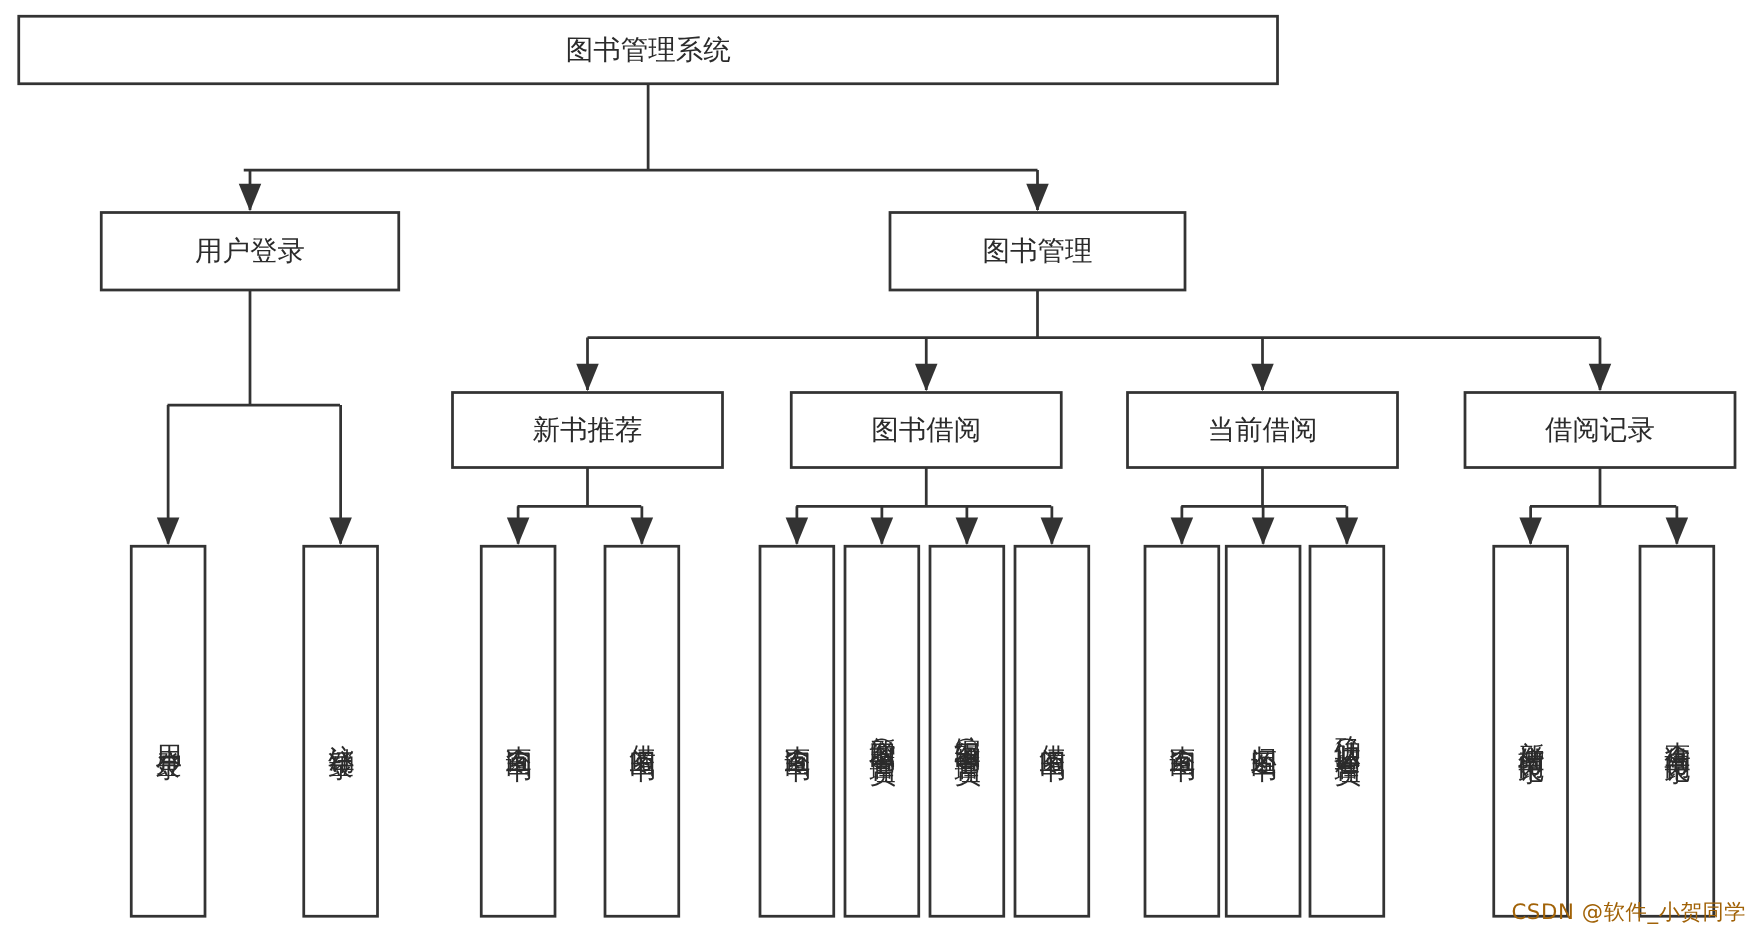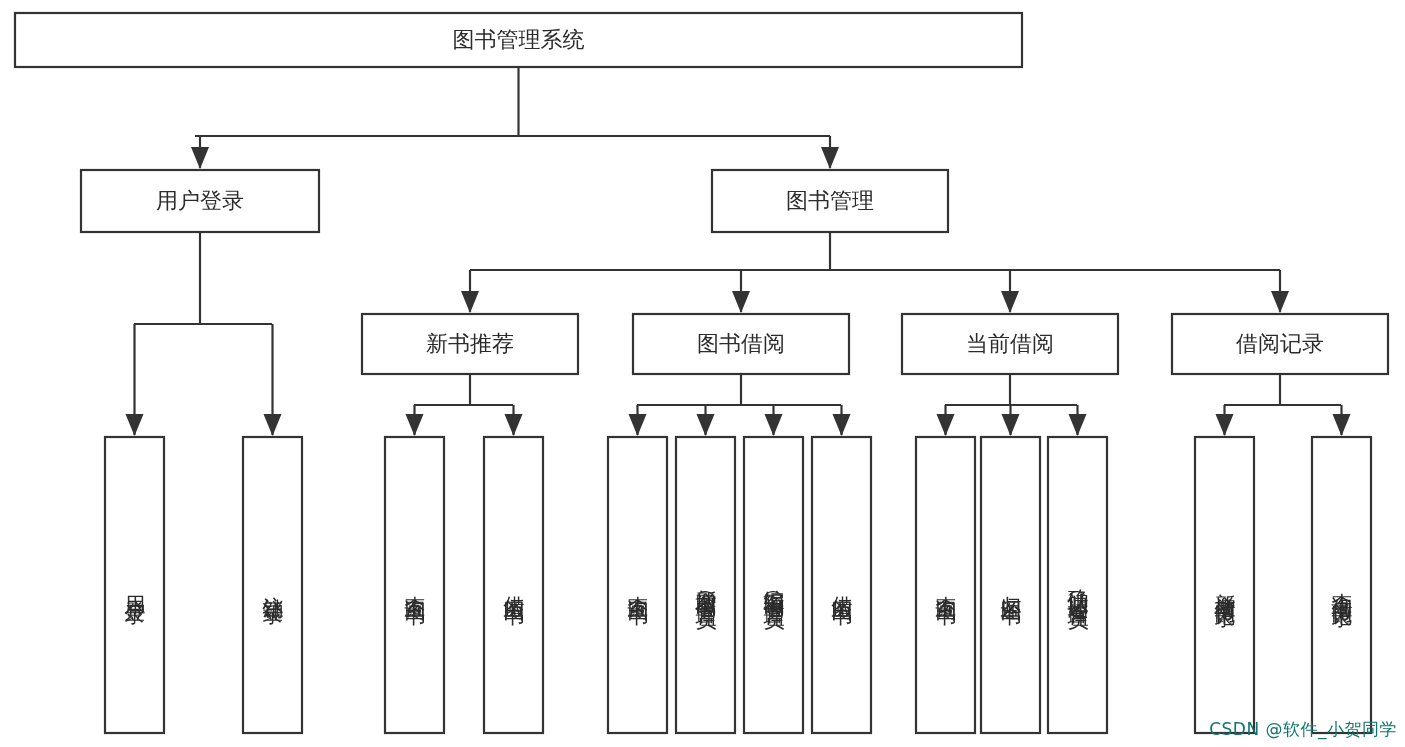--- a/index.html
+++ b/index.html
@@ -66,21 +66,21 @@
     color: #2b2b2b;
     white-space: nowrap;
     text-align: center;
   }
   #watermark {
     position: absolute;
     right: 8px;
     bottom: 6px;
     font-family: "DejaVu Sans", "Liberation Sans", sans-serif;
     font-size: 17px;
-    color: #0f766e;
+    color: #a16207;
     letter-spacing: 0.5px;
     white-space: nowrap;
   }
 </style>
 </head>
 <body>
 
 <div id="diagram-root">
 
   <svg id="flow-svg" viewBox="0 0 1405 747" xmlns="http://www.w3.org/2000/svg">

